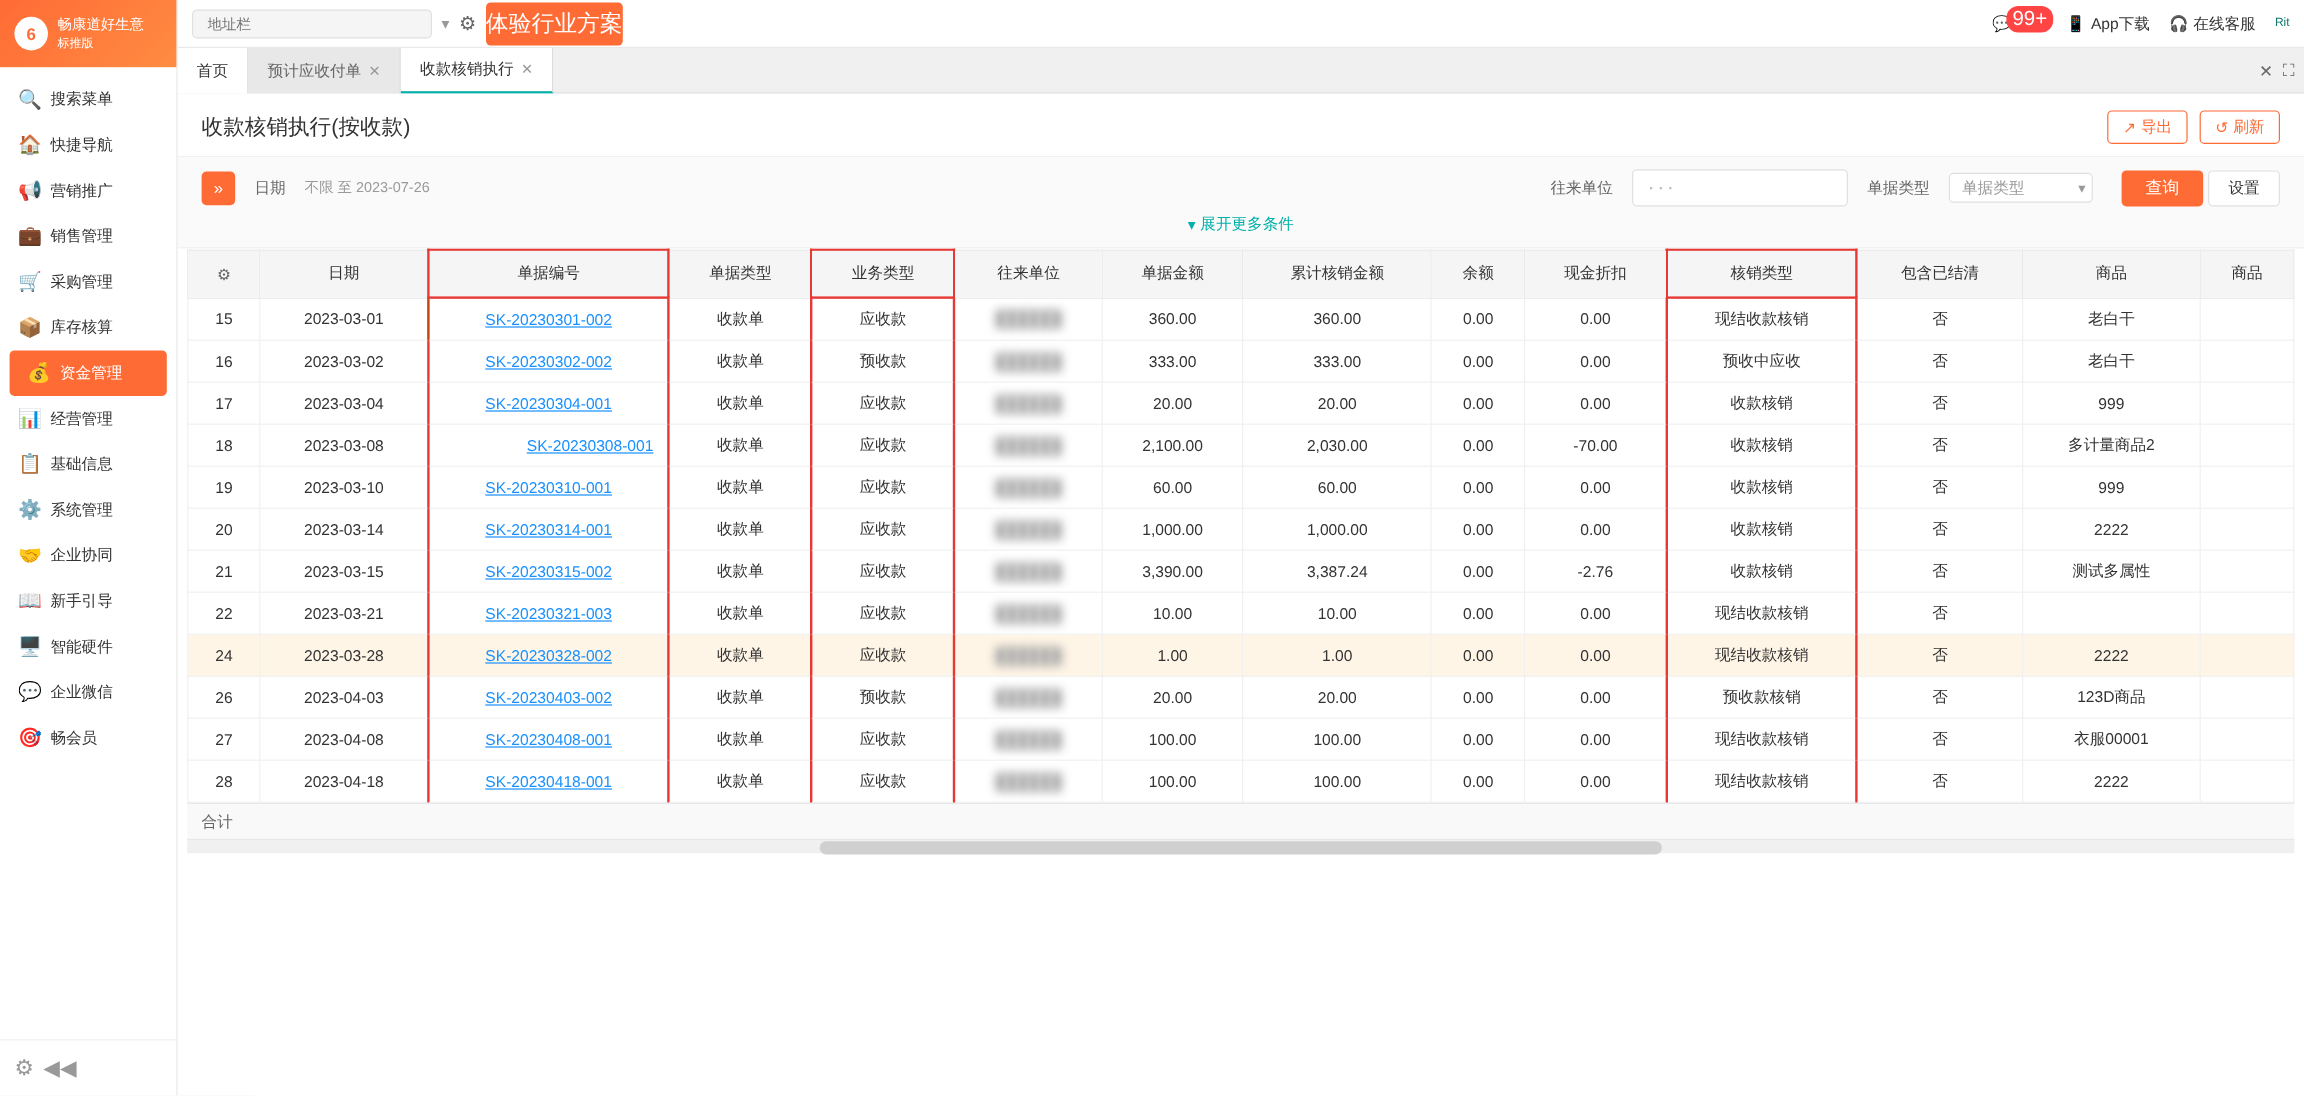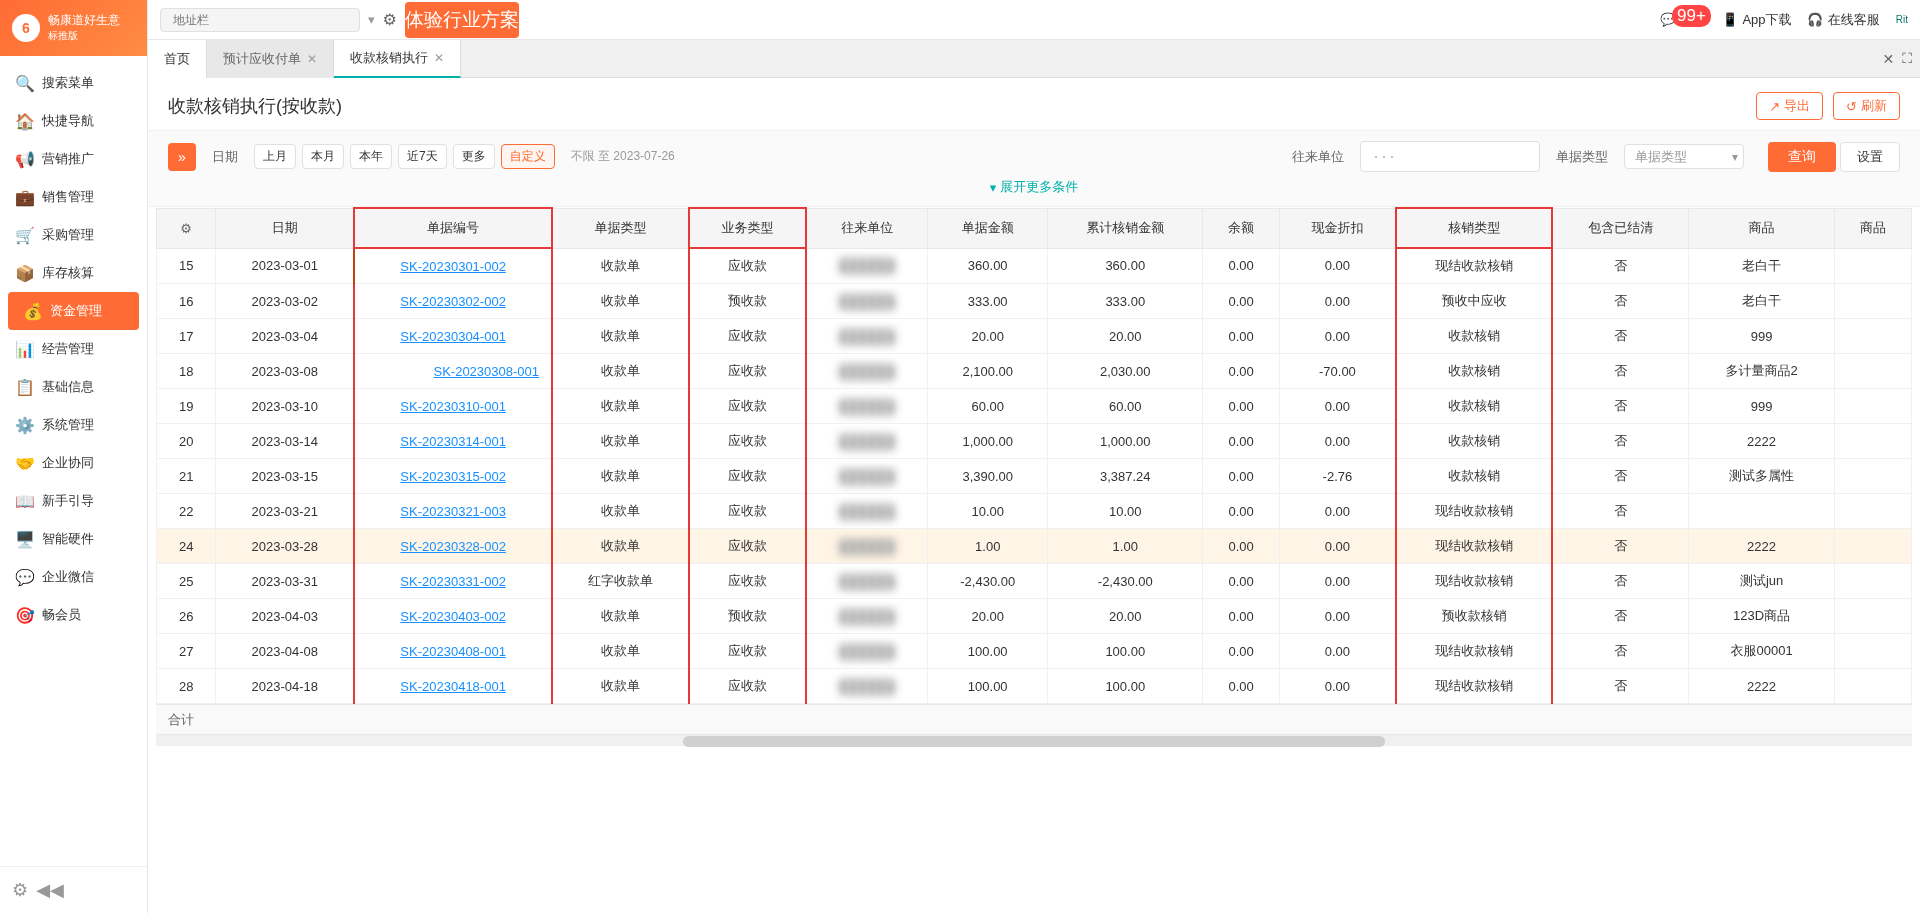--- a/index.html
+++ b/index.html
@@ -224,28 +224,20 @@
           <span>↺</span>
           <span>刷新</span>
         </button>
       </div>
     </div>
 
     <div class="filter-bar">
       <div class="filter-row">
         <button class="filter-toggle">»</button>
         <span class="filter-label">日期</span>
-        <div class="filter-date-group">
-          <button class="filter-date-btn">上月</button>
-          <button class="filter-date-btn">本月</button>
-          <button class="filter-date-btn">本年</button>
-          <button class="filter-date-btn">近7天</button>
-          <button class="filter-date-btn">更多</button>
-          <button class="filter-custom-btn">自定义</button>
-        </div>
         <div style="display:flex; flex-direction:column; gap:2px;">
           <span class="filter-date-range" style="color:#999; font-size:12px;">不限 至 2023-07-26</span>
         </div>
         <span class="filter-sep" style="flex:1;"></span>
         <span class="filter-label">往来单位</span>
         <span class="filter-dots" style="border:1px solid #e0e0e0; border-radius:4px; padding:4px 12px; background:#fff; cursor:pointer; color:#bbb; font-size:18px; min-width:180px; display:inline-block;">···</span>
         <span class="filter-label">单据类型</span>
         <div style="position:relative; display:inline-flex; align-items:center;">
           <select class="filter-type-select">
             <option value="">单据类型</option>
@@ -424,36 +416,20 @@
     <td class="">1.00</td>
     <td class="">1.00</td>
     <td>0.00</td>
     <td class="">0.00</td>
     <td style="border-left:2px solid #e53935; border-right:2px solid #e53935;">现结收款核销</td>
     <td>否</td>
     <td>2222</td>
     <td></td>
   </tr>
             <tr>
-    <td class="row-num">25</td>
-    <td>2023-03-31</td>
-    <td style="border-left:2px solid #e53935; border-right:2px solid #e53935;"><a class="link-cell">SK-20230331-002</a></td>
-    <td>红字收款单</td>
-    <td style="border-left:2px solid #e53935; border-right:2px solid #e53935;">应收款</td>
-    <td><span class="blurred">██████</span></td>
-    <td class="negative">-2,430.00</td>
-    <td class="negative">-2,430.00</td>
-    <td>0.00</td>
-    <td class="">0.00</td>
-    <td style="border-left:2px solid #e53935; border-right:2px solid #e53935;">现结收款核销</td>
-    <td>否</td>
-    <td>测试jun</td>
-    <td></td>
-  </tr>
-            <tr>
     <td class="row-num">26</td>
     <td>2023-04-03</td>
     <td style="border-left:2px solid #e53935; border-right:2px solid #e53935;"><a class="link-cell">SK-20230403-002</a></td>
     <td>收款单</td>
     <td style="border-left:2px solid #e53935; border-right:2px solid #e53935;">预收款</td>
     <td><span class="blurred">██████</span></td>
     <td class="">20.00</td>
     <td class="">20.00</td>
     <td>0.00</td>
     <td class="">0.00</td>

